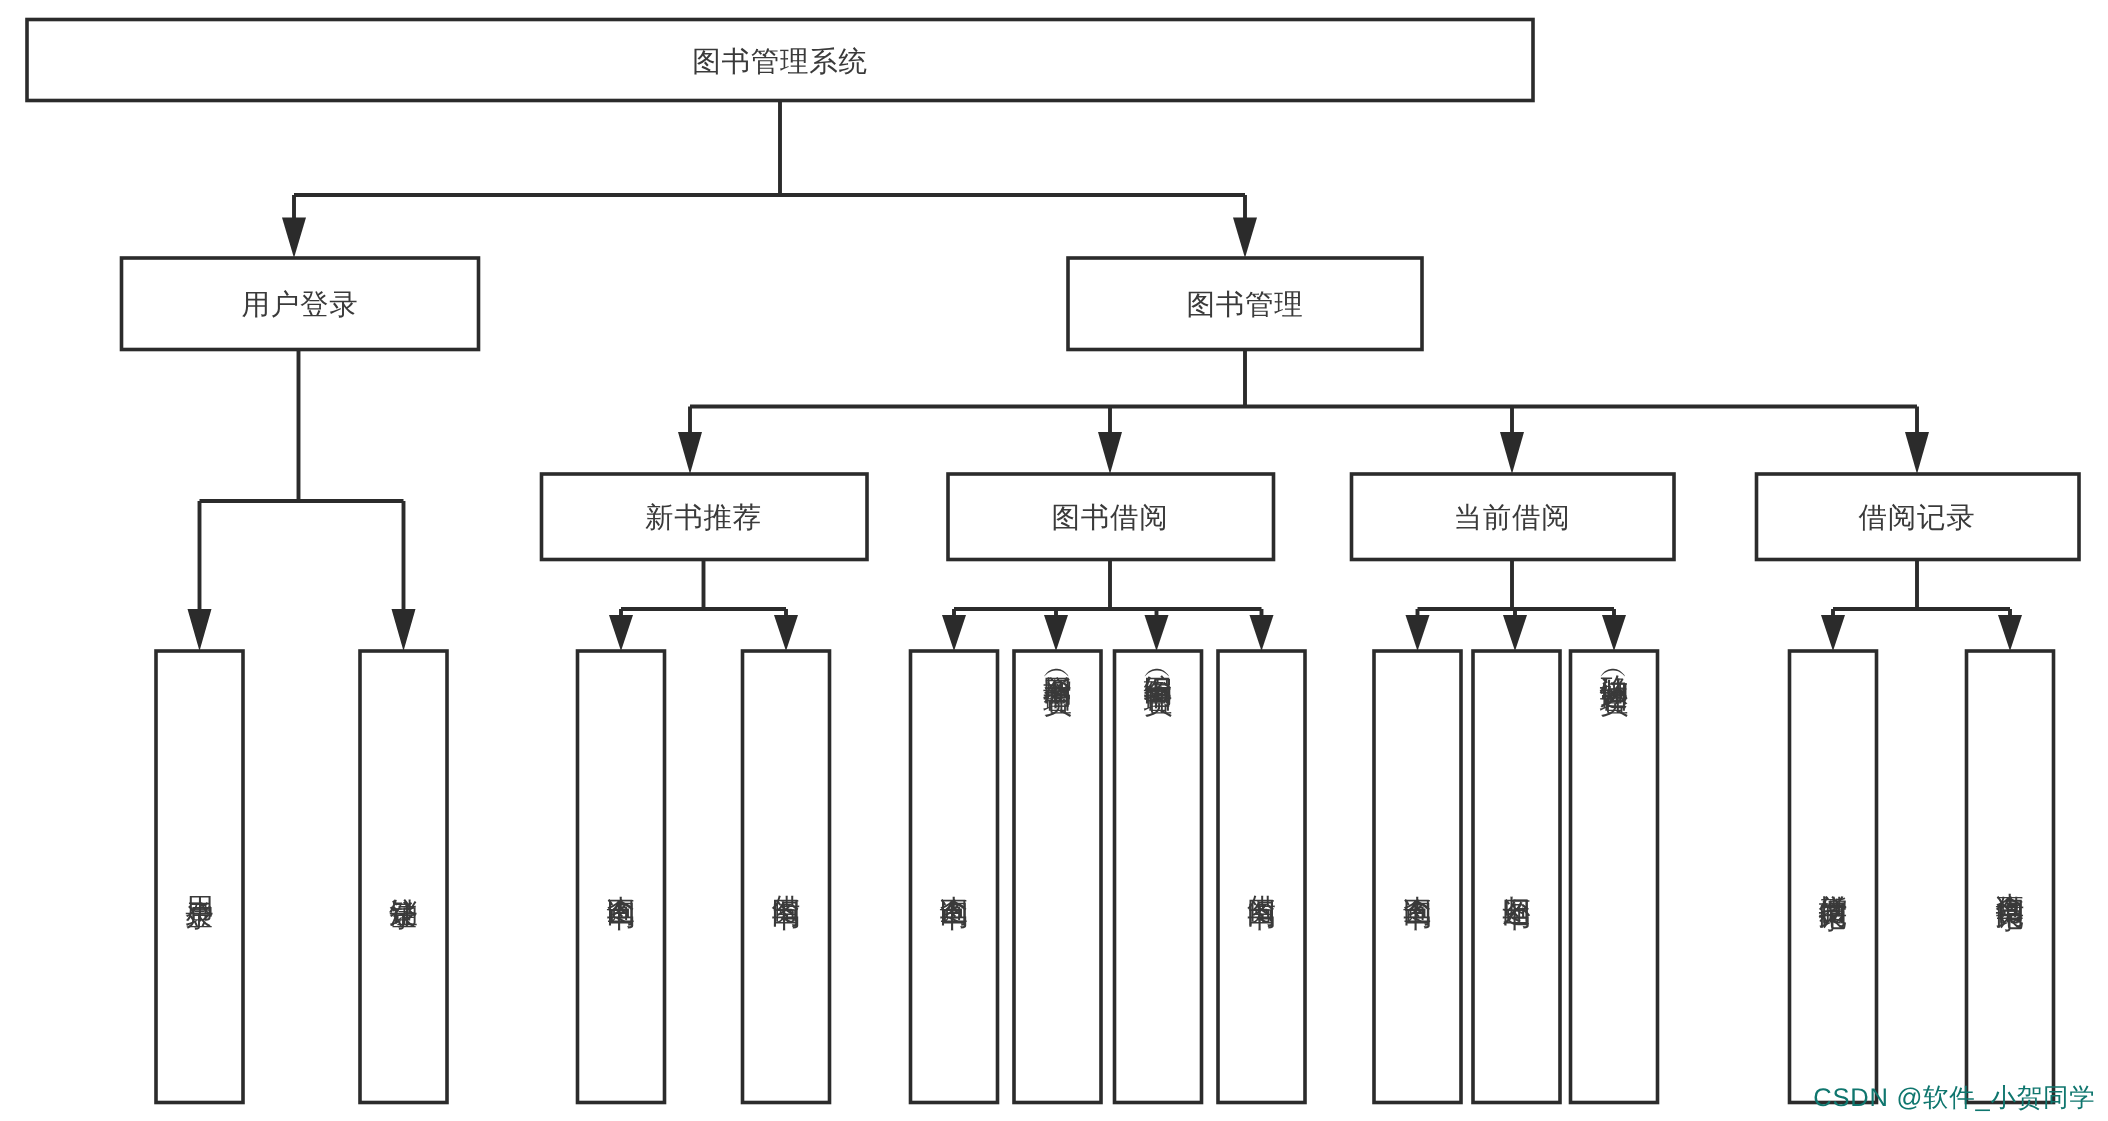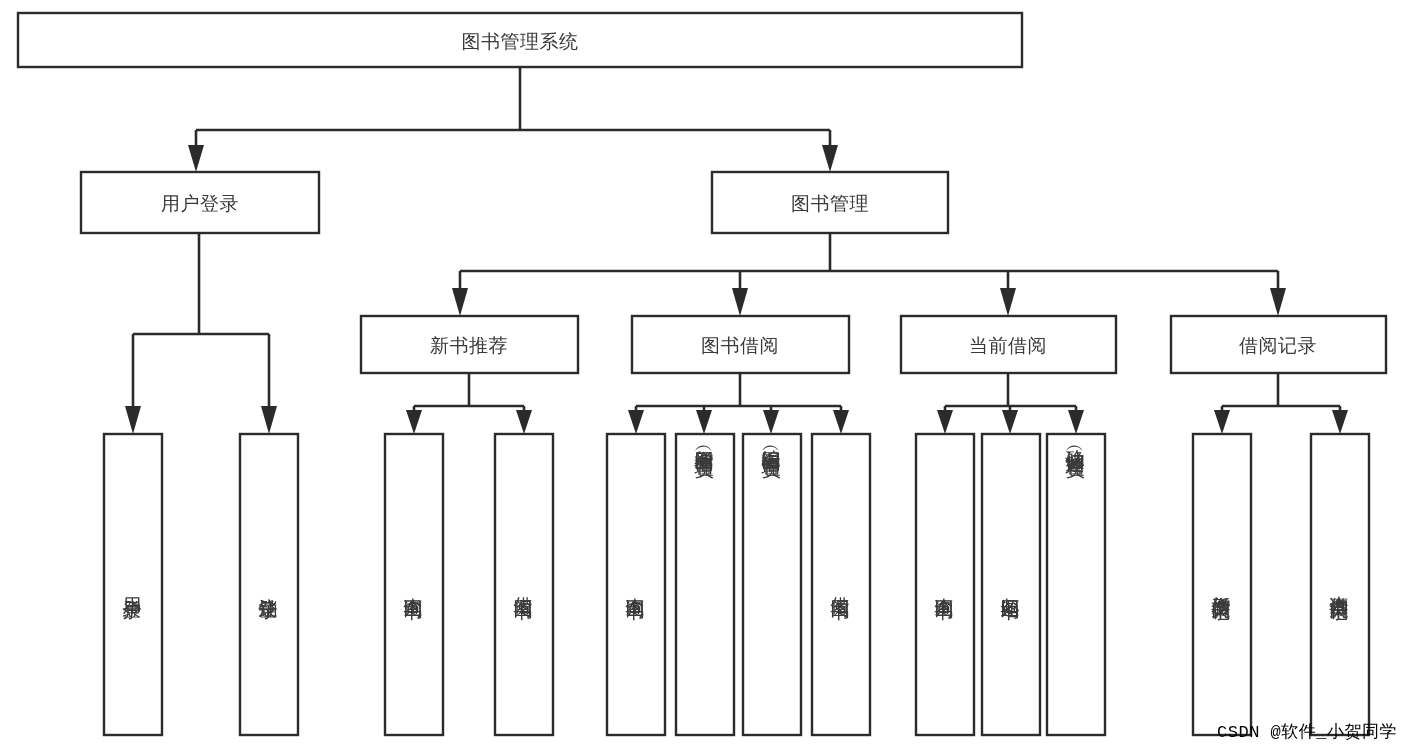--- a/index.html
+++ b/index.html
@@ -66,23 +66,23 @@
     white-space: nowrap;
     font-size: 19px;
     color: #3a3a3a;
     font-family: "DejaVu Sans", "Liberation Sans", sans-serif;
     letter-spacing: 1.5px;
   }
   .watermark {
     position: absolute;
     right: 8px;
     bottom: 4px;
-    font-family: Liberation Mono, monospace;
+    font-family: Liberation Sans, sans-serif;
     font-size: 17px;
-    color: #000000;
+    color: #0f766e;
     letter-spacing: 0.5px;
     white-space: nowrap;
   }
 </style>
 </head>
 <body>
 
 <div id="diagram-root">
 
   <svg class="diagram-canvas" viewBox="0 0 1405 747">

